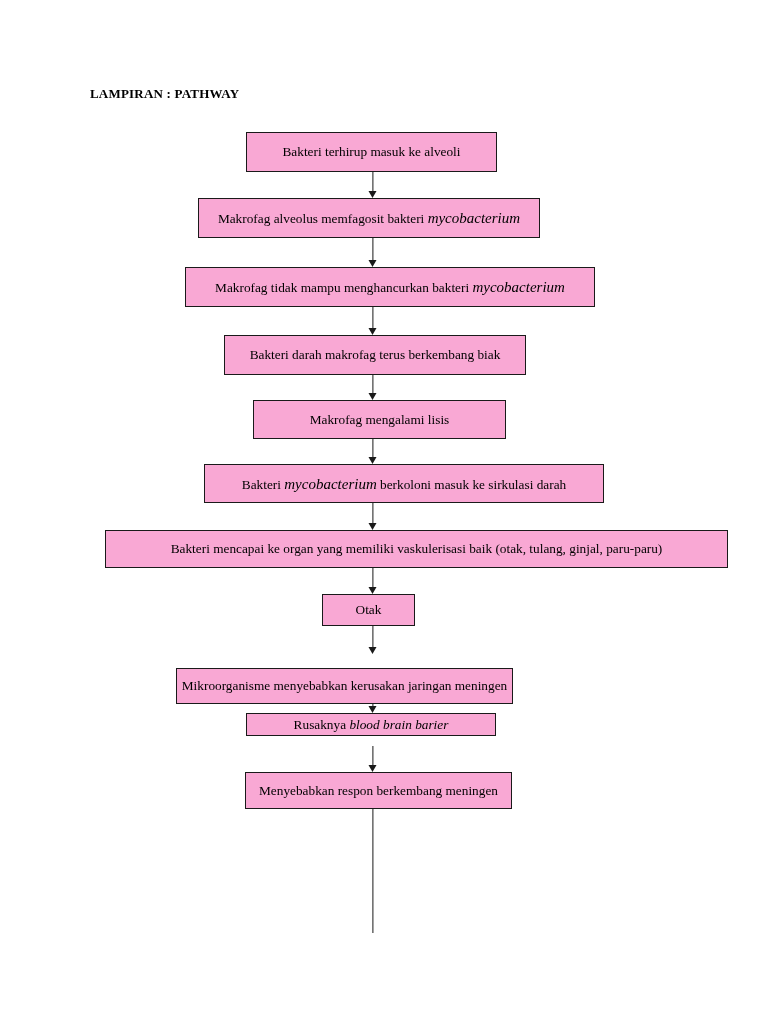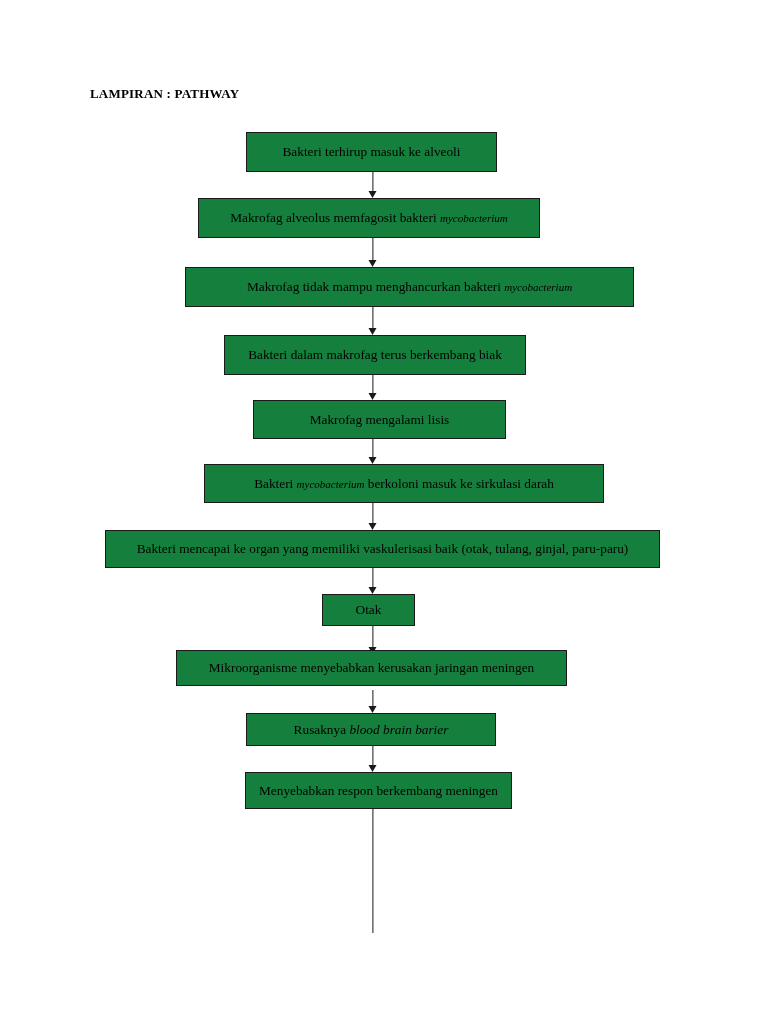--- a/index.html
+++ b/index.html
@@ -31,38 +31,38 @@
     font-size: 13px;
     font-weight: bold;
     letter-spacing: 0.2px;
     white-space: nowrap;
   }
 
   .flow-box {
     position: absolute;
     box-sizing: border-box;
     border: 1.2px solid #1a1a1a;
-    background: #15803d;
+    background: #f9a8d4;
     display: flex;
     align-items: center;
     justify-content: center;
     text-align: center;
     font-size: 13.3px;
     line-height: 1.2;
     white-space: nowrap;
     padding: 0 6px;
   }
 
   .flow-box .it {
     font-style: italic;
   }
   
   .flow-box .it-small {
     font-style: italic;
-    font-size: 11px;
+    font-size: 15px;
   }
 
   .connector {
     position: absolute;
     width: 0;
   }
   .connector .stem {
     position: absolute;
     left: 0;
     top: 0;
@@ -131,42 +131,42 @@
       </div>
       <div class="connector no-head" style="left: 373px; top: 809px; height: 124px;">
         <div class="stem" style="height: 124px;"></div>
       </div>
       <div class="flow-box" style="left: 246px; top: 132px; width: 251px; height: 40px;">
         <span>Bakteri terhirup masuk ke alveoli</span>
       </div>
       <div class="flow-box" style="left: 198px; top: 198px; width: 342px; height: 40px;">
         <span>Makrofag alveolus memfagosit bakteri <span class="it-small">mycobacterium</span></span>
       </div>
-      <div class="flow-box" style="left: 185px; top: 267px; width: 449px; height: 40px;">
+      <div class="flow-box" style="left: 185px; top: 267px; width: 410px; height: 40px;">
         <span>Makrofag tidak mampu menghancurkan bakteri <span class="it-small">mycobacterium</span></span>
       </div>
       <div class="flow-box" style="left: 224px; top: 335px; width: 302px; height: 40px;">
-        <span>Bakteri dalam makrofag terus berkembang biak</span>
+        <span>Bakteri darah makrofag terus berkembang biak</span>
       </div>
       <div class="flow-box" style="left: 253px; top: 400px; width: 253px; height: 39px;">
         <span>Makrofag mengalami lisis</span>
       </div>
       <div class="flow-box" style="left: 204px; top: 464px; width: 400px; height: 39px;">
         <span>Bakteri <span class="it-small">mycobacterium</span> berkoloni masuk ke sirkulasi darah</span>
       </div>
-      <div class="flow-box" style="left: 105px; top: 530px; width: 555px; height: 38px;">
+      <div class="flow-box" style="left: 105px; top: 530px; width: 623px; height: 38px;">
         <span>Bakteri mencapai ke organ yang memiliki vaskulerisasi baik (otak, tulang, ginjal, paru-paru)</span>
       </div>
       <div class="flow-box" style="left: 322px; top: 594px; width: 93px; height: 32px;">
         <span>Otak</span>
       </div>
-      <div class="flow-box" style="left: 176px; top: 650px; width: 391px; height: 36px;">
+      <div class="flow-box" style="left: 176px; top: 668px; width: 337px; height: 36px;">
         <span>Mikroorganisme menyebabkan kerusakan jaringan meningen</span>
       </div>
-      <div class="flow-box" style="left: 246px; top: 713px; width: 250px; height: 33px;">
+      <div class="flow-box" style="left: 246px; top: 713px; width: 250px; height: 23px;">
         <span>Rusaknya <span class="it">blood brain barier</span></span>
       </div>
       <div class="flow-box" style="left: 245px; top: 772px; width: 267px; height: 37px;">
         <span>Menyebabkan respon berkembang meningen</span>
       </div>
     </div>
 
 </div>
 
 </body></html>

